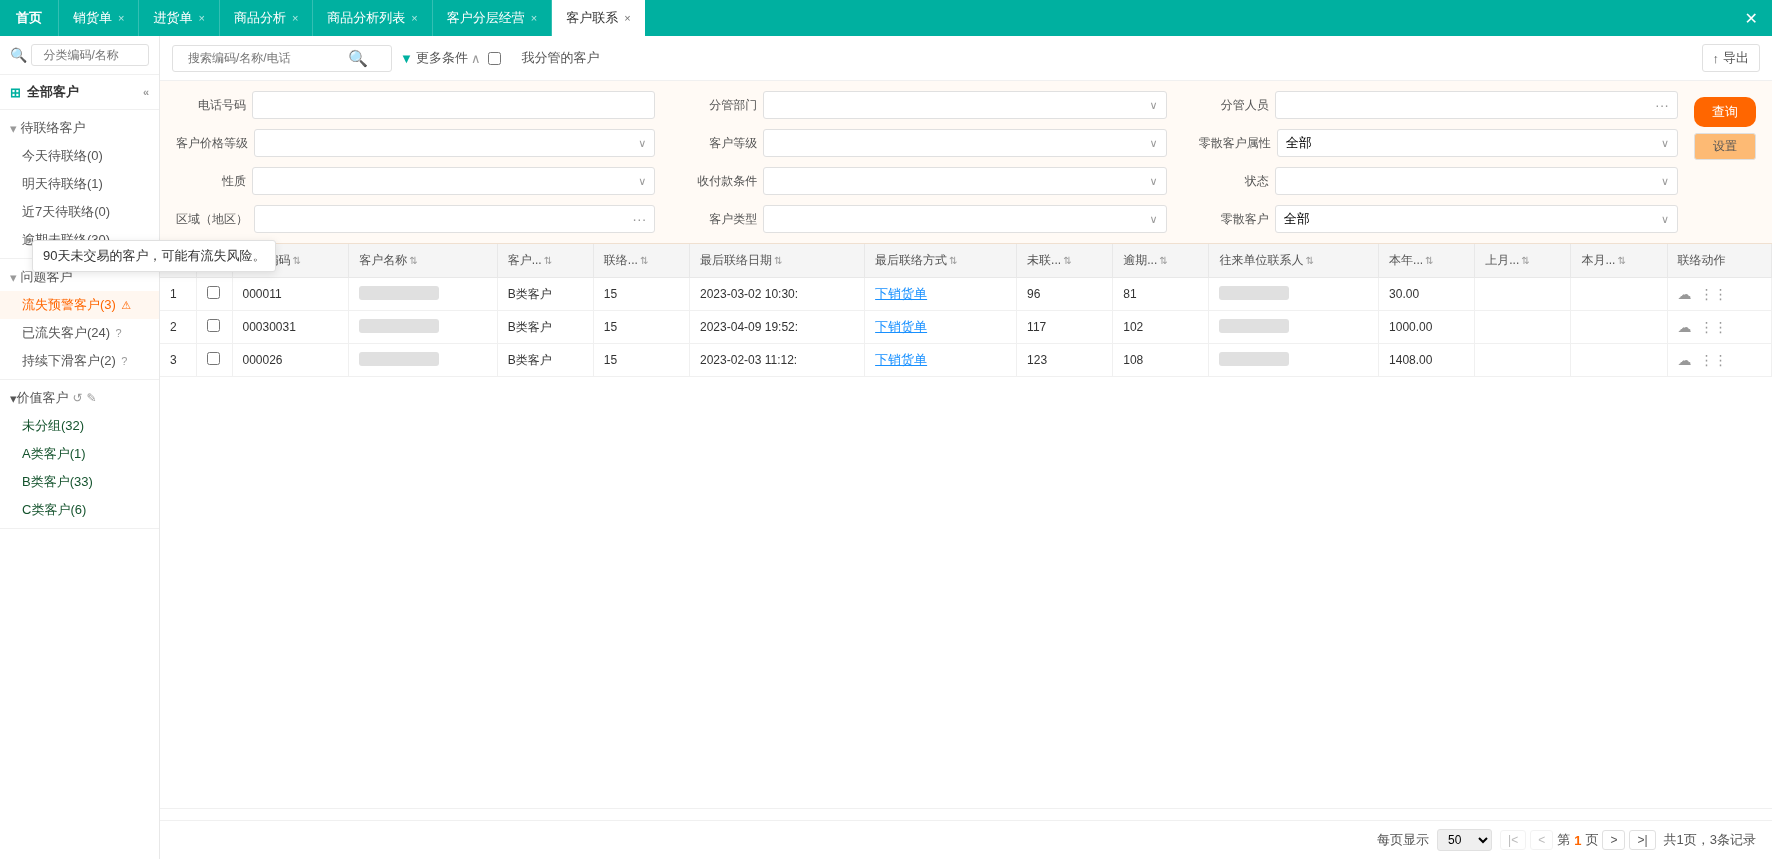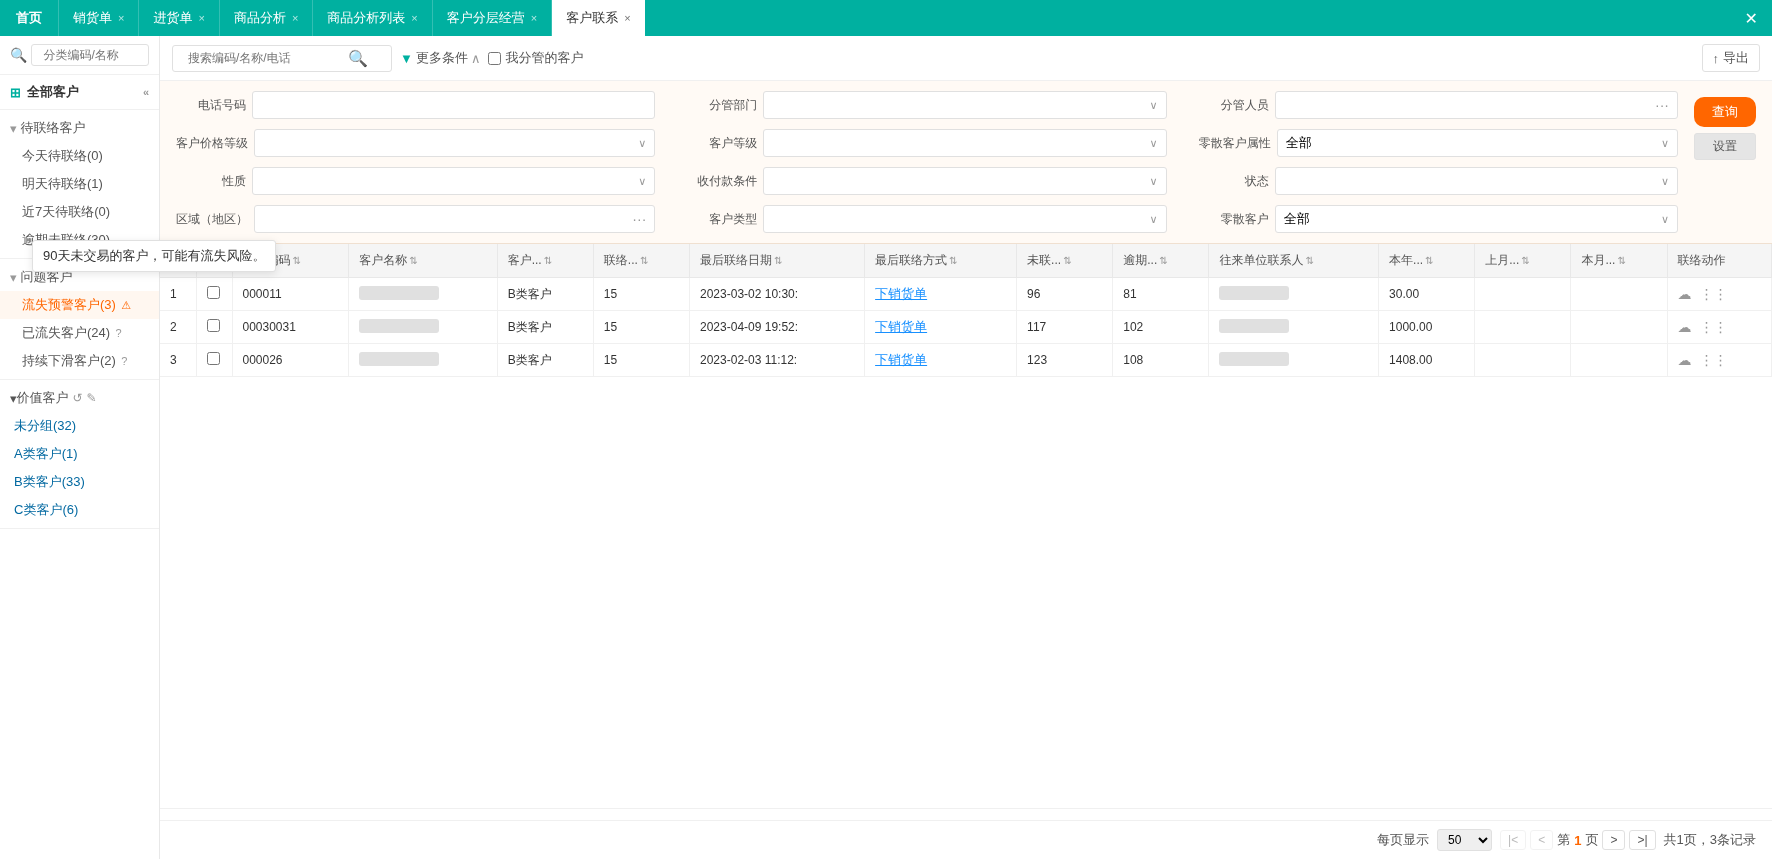--- a/index.html
+++ b/index.html
@@ -111,22 +111,22 @@
     }
     .sidebar-sub-group-title {
       display: flex;
       align-items: center;
       padding: 5px 10px;
       color: #555;
       font-size: 12px;
       cursor: pointer;
     }
     .sidebar-sub-item {
-      padding: 5px 10px 5px 14px;
-      color: #0369a1;
+      padding: 5px 10px 5px 22px;
+      color: #14532d;
       font-size: 12px;
       cursor: pointer;
     }
 
     
     .tooltip-box {
       position: absolute;
       left: 32px;
       top: 240px;
       background: #fff;
@@ -182,21 +182,21 @@
       align-items: center;
       color: #555;
       cursor: pointer;
       font-size: 12px;
       gap: 3px;
     }
     .filter-btn .icon { color: #00b0a0; }
     .my-customers {
       display: flex;
       align-items: center;
-      gap: 4px;
+      gap: 20px;
       font-size: 12px;
       color: #555;
     }
     .my-customers input { cursor: pointer; }
     .export-btn {
       margin-left: auto;
       display: flex;
       align-items: center;
       gap: 4px;
       font-size: 12px;
@@ -271,21 +271,21 @@
     .query-btn {
       background: #ff6600;
       color: #fff;
       border: none;
       border-radius: 10px;
       padding: 6px 18px;
       font-size: 13px;
       cursor: pointer;
     }
     .settings-btn {
-      background: #e5e5e5;
+      background: #fdba74;
       color: #555;
       border: 1px solid #e0e0e0;
       border-radius: 3px;
       padding: 4px 12px;
       font-size: 12px;
       cursor: pointer;
       text-align: center;
     }
 
     

